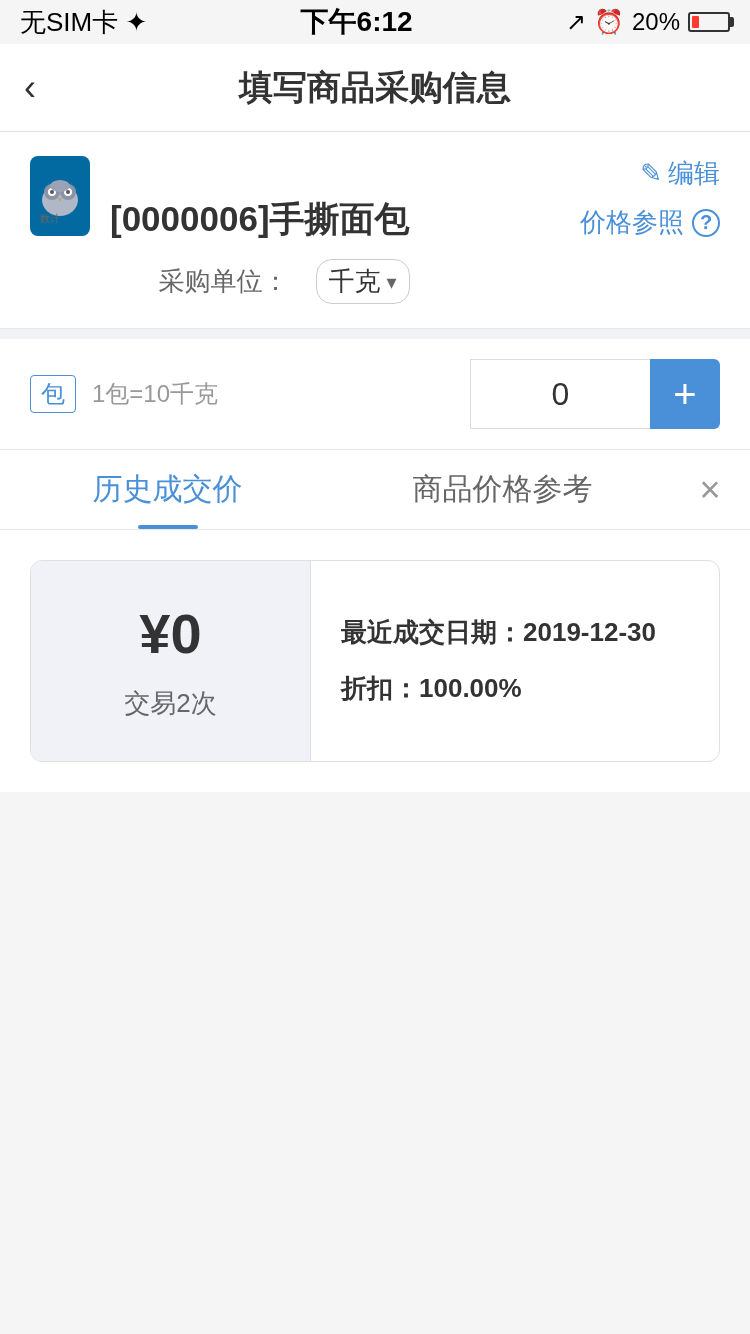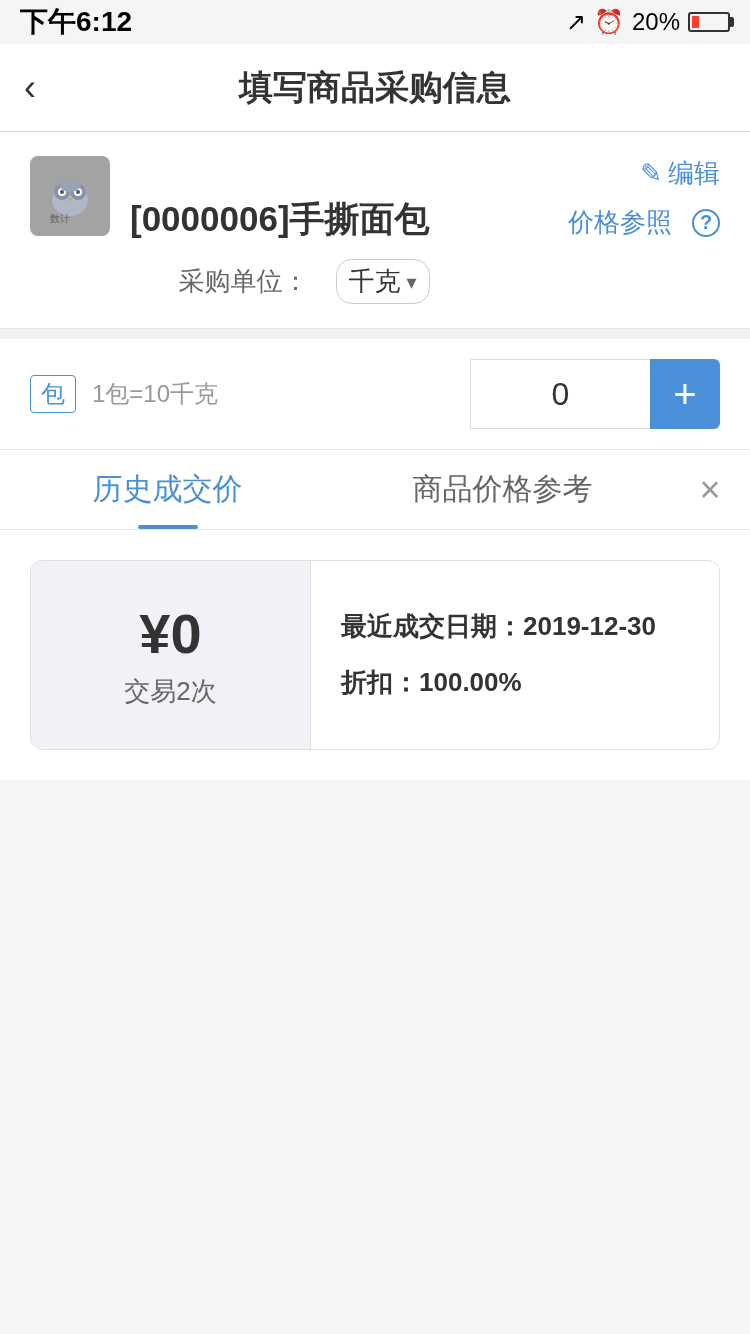--- a/index.html
+++ b/index.html
@@ -107,23 +107,23 @@
       display: flex;
       align-items: flex-start;
       justify-content: space-between;
     }
     .product-left {
       display: flex;
       align-items: flex-start;
       gap: 20px;
     }
     .product-image {
-      width: 80px;
+      width: 60px;
       height: 80px;
-      background: #a3a3a3;
+      background: #0369a1;
       border-radius: 8px;
       display: flex;
       align-items: center;
       justify-content: center;
       flex-shrink: 0;
     }
     
     .product-info {
       flex: 1;
     }
@@ -162,21 +162,21 @@
       color: #4a90d9;
       display: flex;
       align-items: center;
       gap: 6px;
     }
     .price-ref {
       font-size: 26px;
       color: #4a90d9;
       display: flex;
       align-items: center;
-      gap: 20px;
+      gap: 8px;
       margin-top: 4px;
     }
     .price-ref-right {
       display: flex;
       flex-direction: column;
       align-items: flex-end;
       gap: 10px;
     }
     .help-circle {
       width: 28px;
@@ -319,41 +319,44 @@
       border-right: 1px solid #e0e0e0;
     }
     .transaction-price {
       font-size: 56px;
       font-weight: 600;
       color: #333;
     }
     .transaction-count {
       font-size: 26px;
       color: #666;
-      margin-top: 8px;
+      margin-top: 20px;
     }
     .transaction-right {
       flex: 1;
       padding: 30px 30px;
       display: flex;
       flex-direction: column;
       justify-content: center;
       gap: 14px;
       font-weight: bold;
     }
     .transaction-detail-row {
       font-size: 26px;
       color: #333;
       line-height: 1.6;
     }
   </style>
 </head>
 <body>
 
 <div class="status-bar">
+  <div class="status-left">
+    <span>无SIM卡 ✦</span>
+  </div>
   <div class="status-center">下午6:12</div>
   <div class="status-right">
     <span>↗</span>
     <span>⏰</span>
     <span>20%</span>
     <span class="battery-icon">
       <span class="battery-body">
         <span class="battery-fill"></span>
       </span>
     </span>

